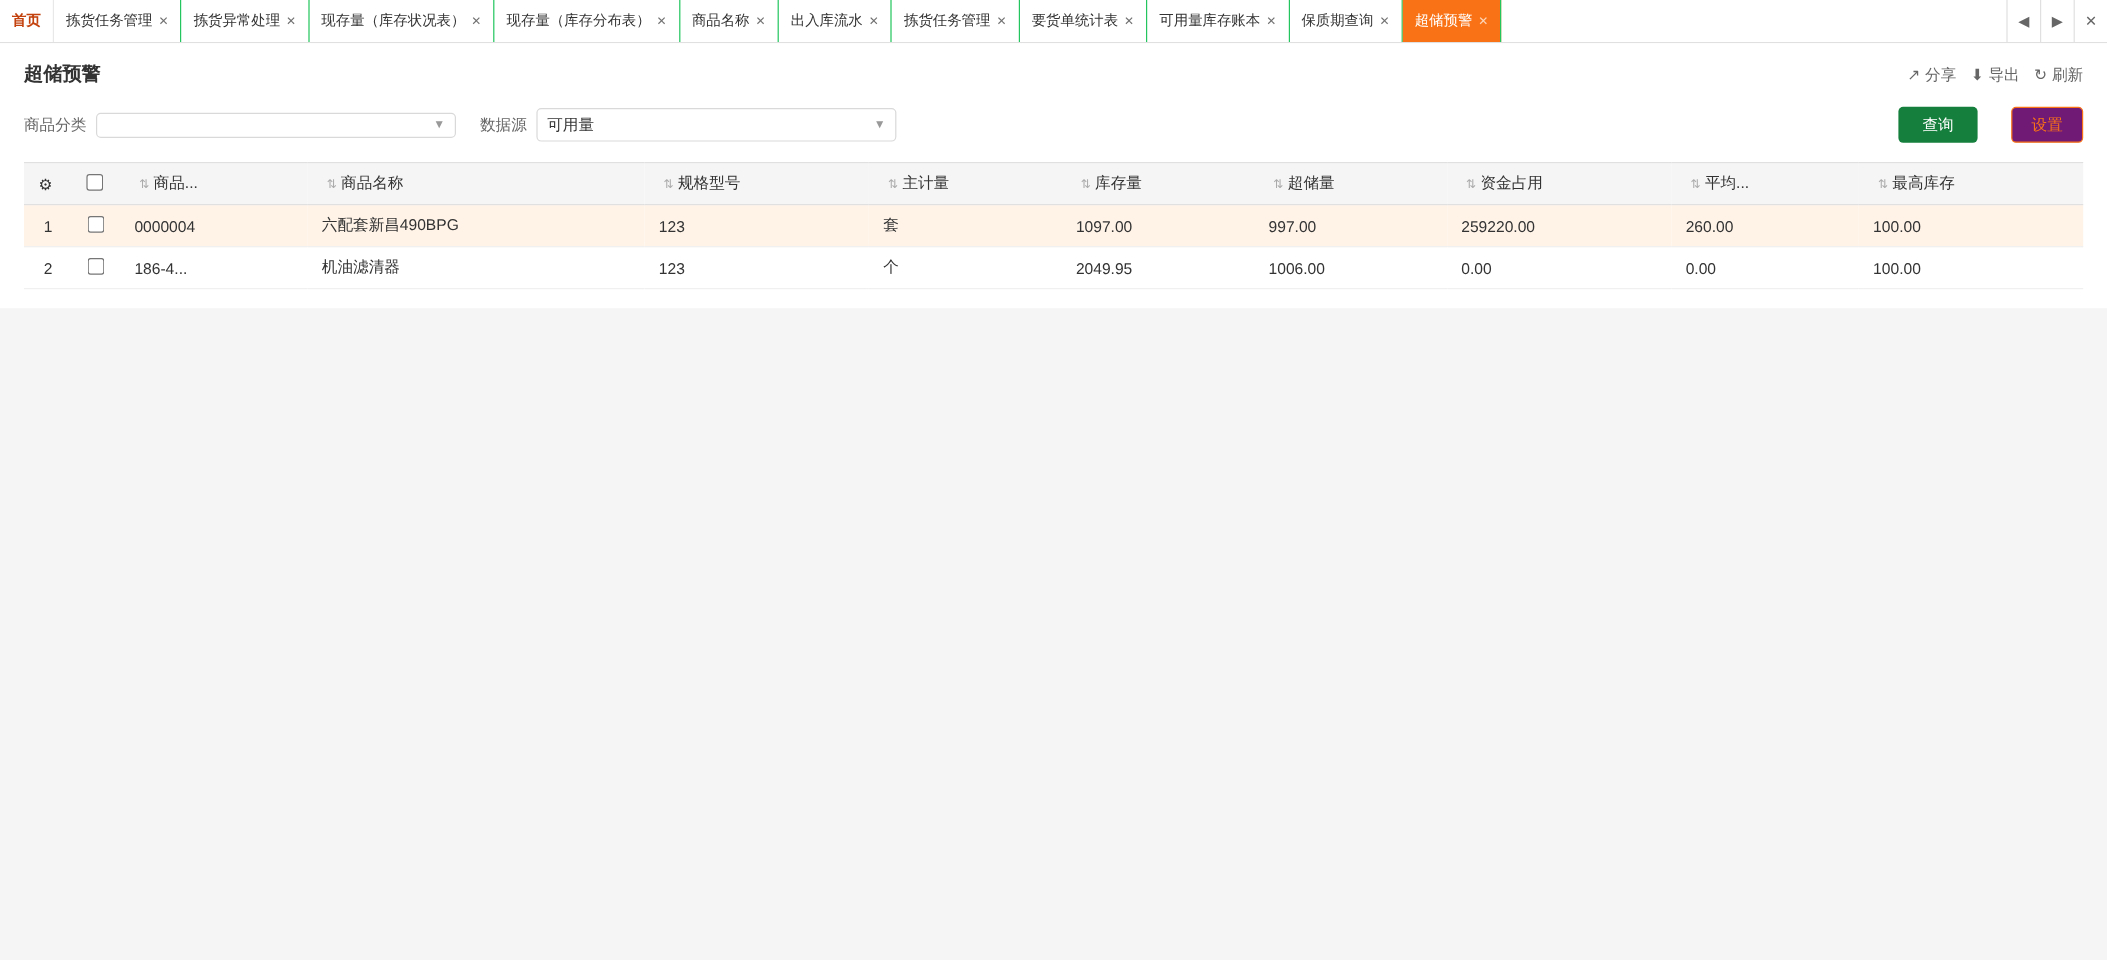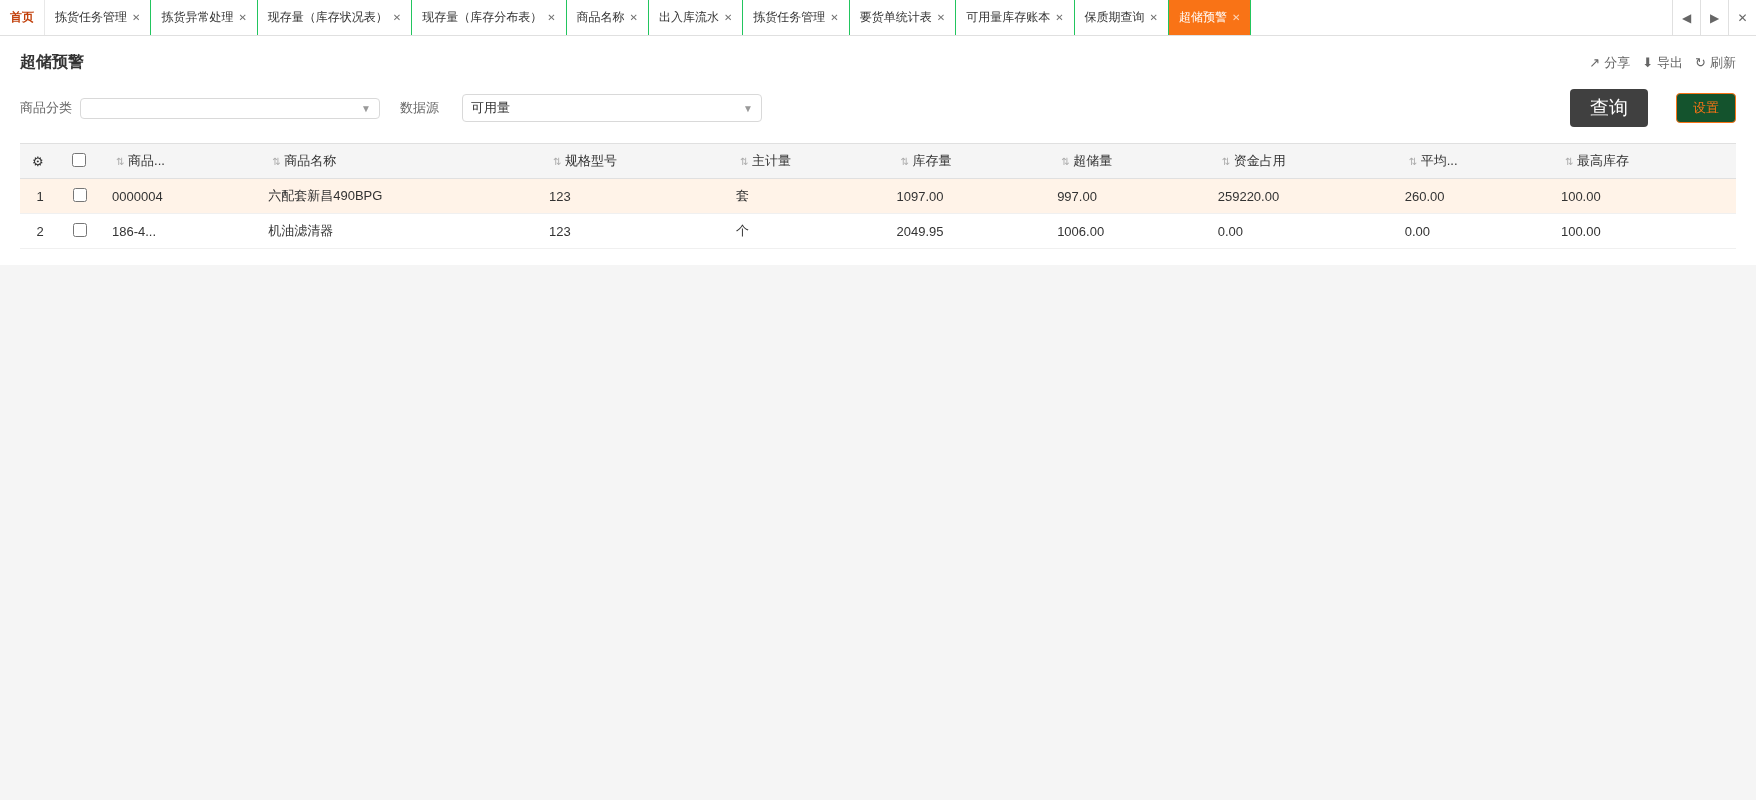--- a/index.html
+++ b/index.html
@@ -119,32 +119,32 @@
       min-width: 200px;
       background: #fff;
       cursor: pointer;
       justify-content: space-between;
       font-size: 13px;
       color: #333;
     }
     .filter-select .chevron { color: #999; font-size: 10px; margin-left: 8px; }
 
     .btn-query {
-      background: #404040;
+      background: #15803d;
       color: #fff;
       border: none;
       border-radius: 4px;
       padding: 6px 20px;
-      font-size: 19px;
+      font-size: 13px;
       cursor: pointer;
       margin-left: auto;
     }
 
     .btn-settings {
-      background: #14532d;
+      background: #701a75;
       color: #f97316;
       border: 1px solid #f97316;
       border-radius: 4px;
       padding: 5px 16px;
       font-size: 13px;
       cursor: pointer;
       margin-left: 8px;
     }
 
     
@@ -278,21 +278,21 @@
   <div class="filter-row">
     <div class="filter-group">
       <span class="filter-label">商品分类</span>
       <div class="filter-select" style="min-width:300px;">
         <span></span>
         <span class="chevron">▼</span>
       </div>
     </div>
     <div class="filter-group">
       <span class="filter-label">数据源</span>
-      <div class="filter-select" style="min-width:300px;margin-left:15px;">
+      <div class="filter-select" style="min-width:300px;">
         <span>可用量</span>
         <span class="chevron">▼</span>
       </div>
     </div>
     <button class="btn-query">查询</button>
     <button class="btn-settings">设置</button>
   </div>
 
   <table class="data-table">
     <thead>

